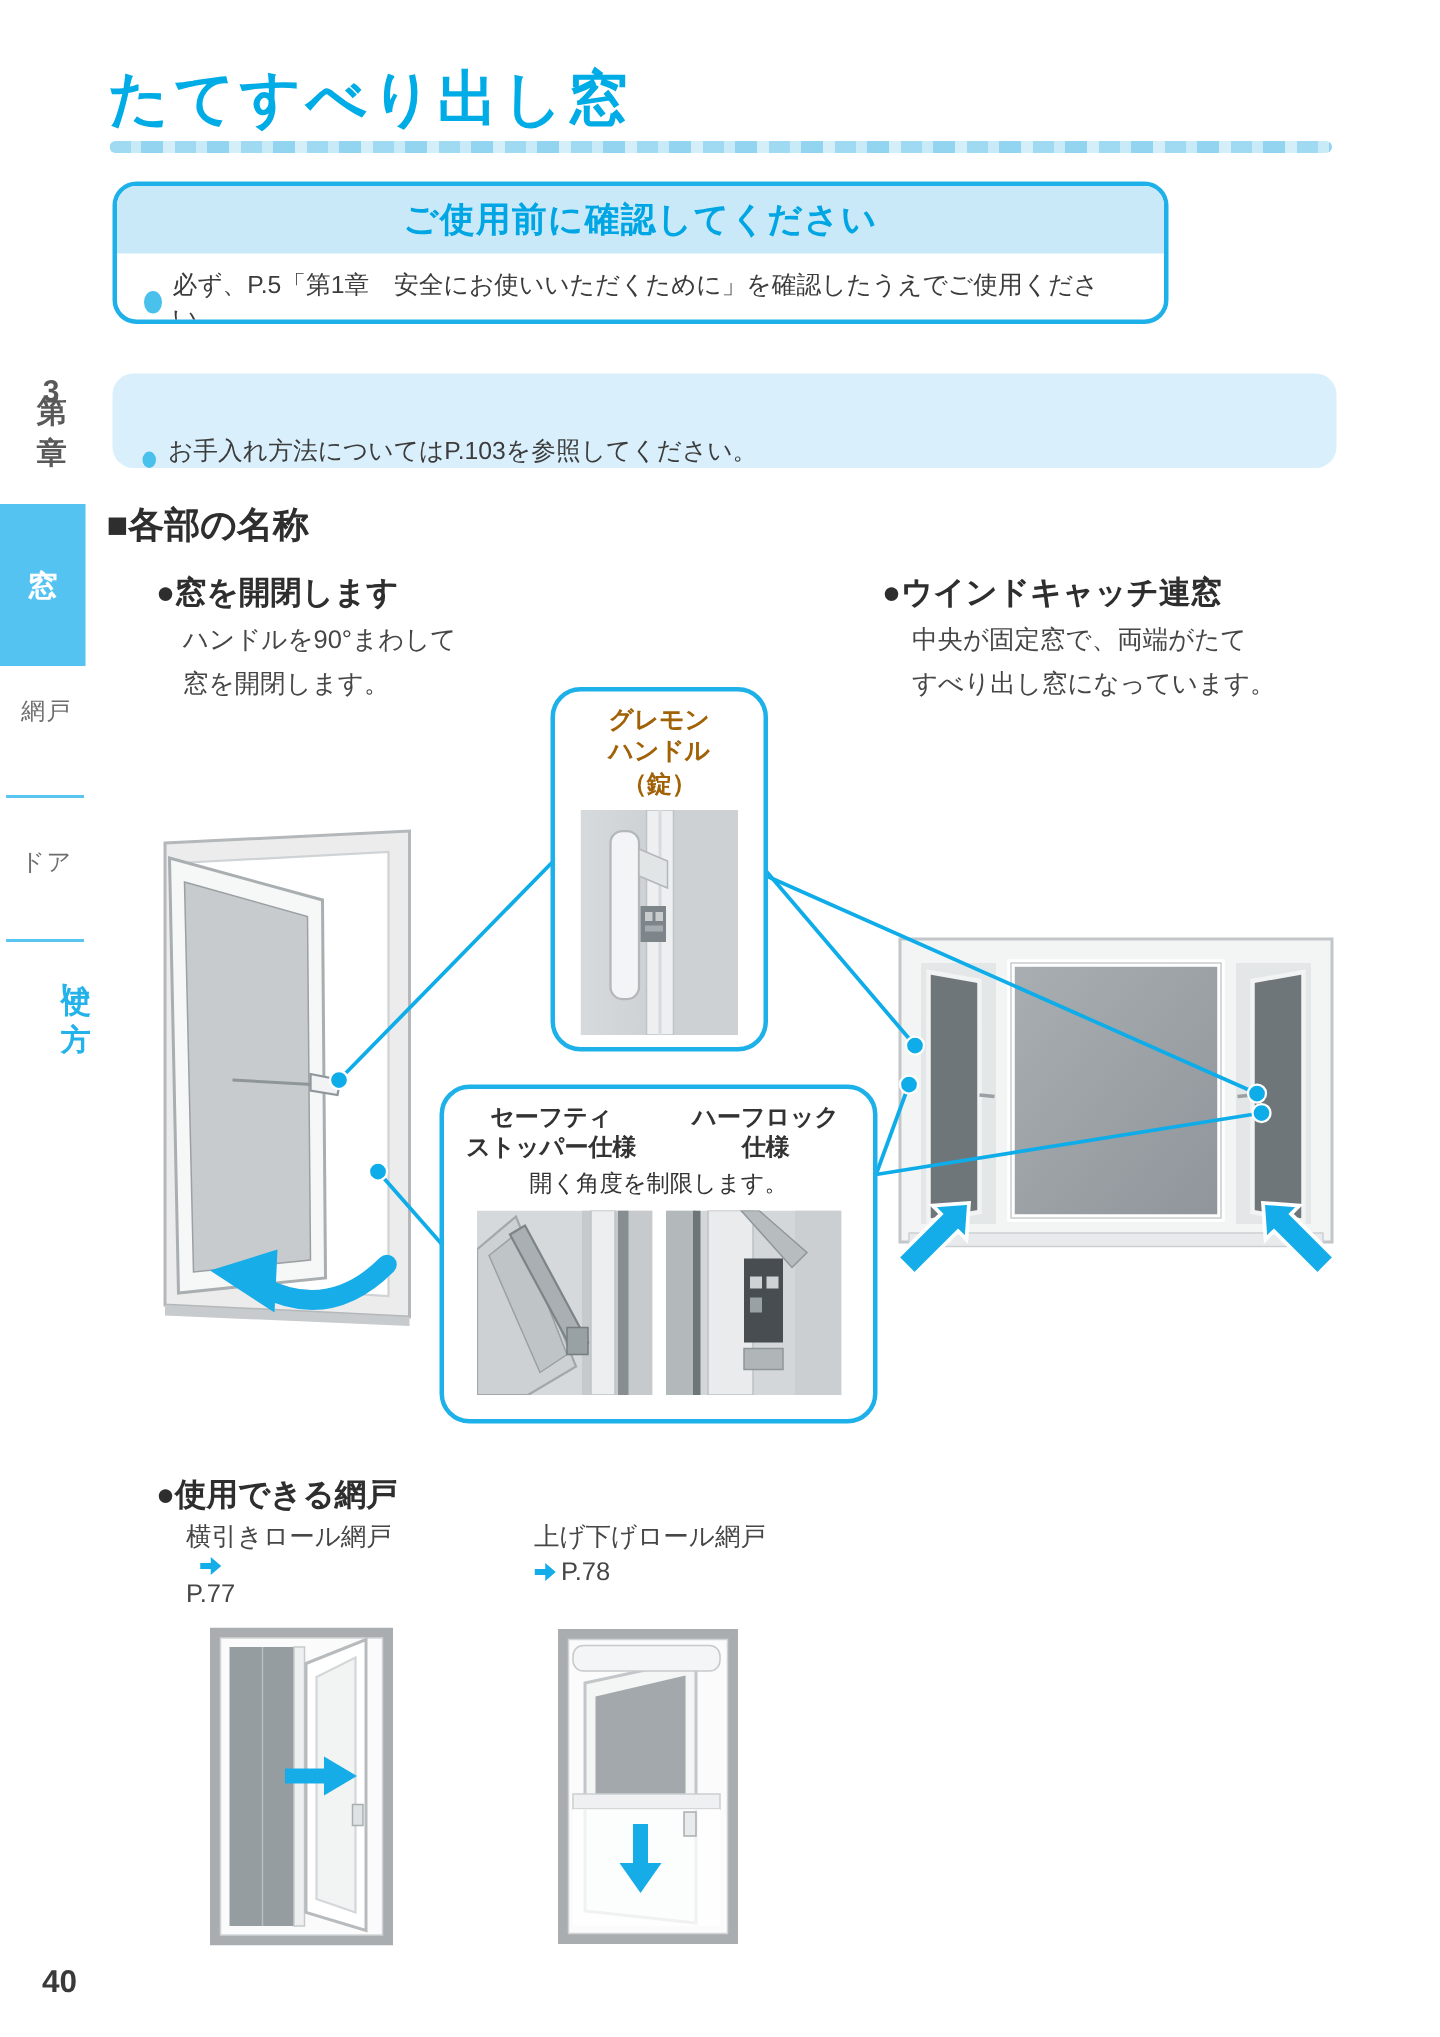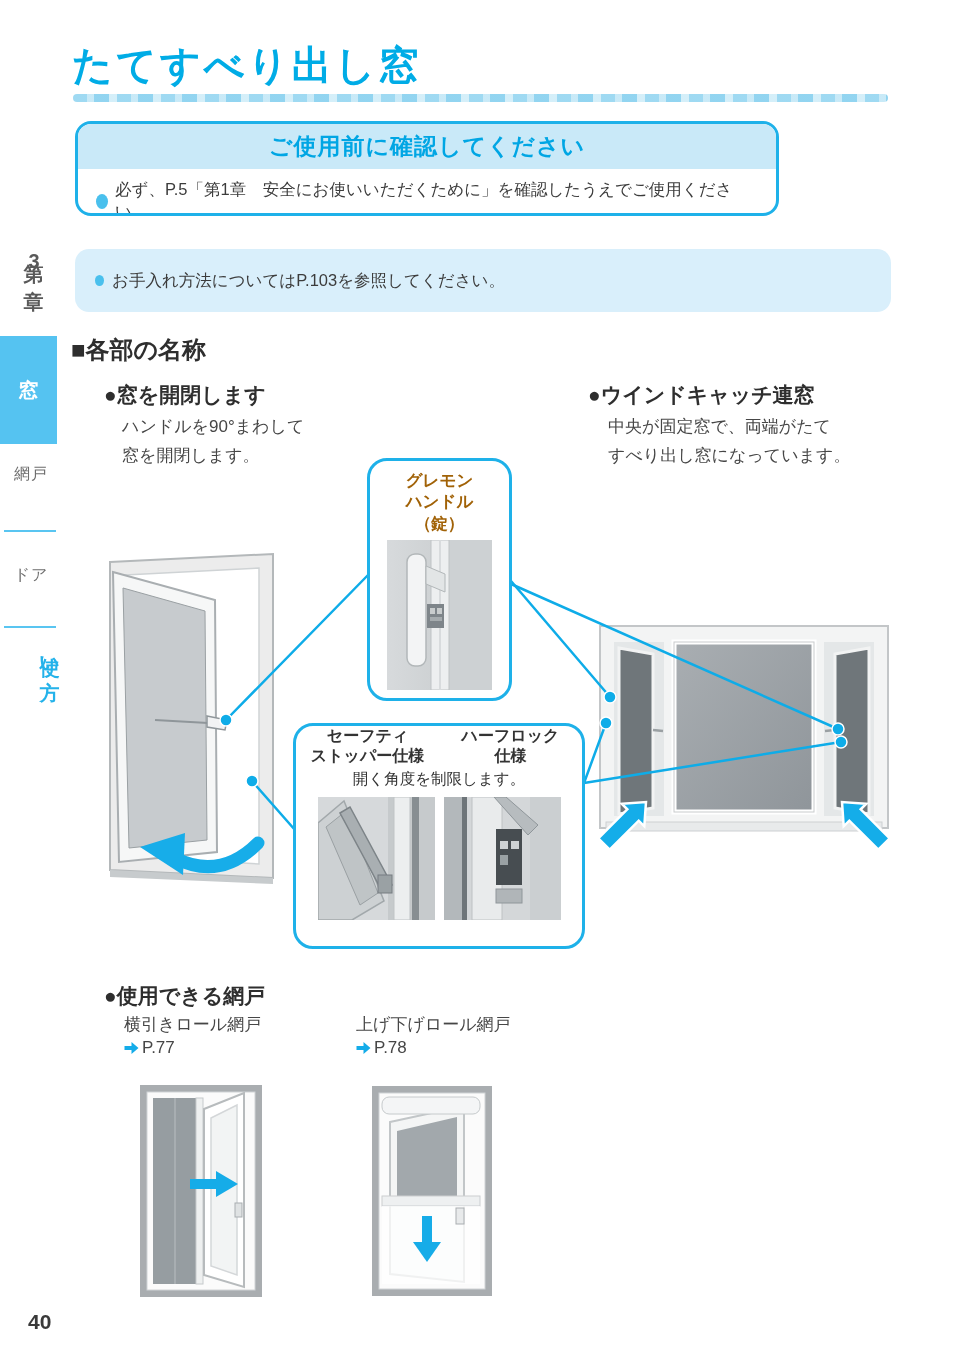--- a/index.html
+++ b/index.html
@@ -17,42 +17,42 @@
   .confirm{left:75px;top:121px;width:704px;height:95px;border:3.5px solid #1EB1E9;border-radius:16px;
            background:#fff;box-sizing:border-box;overflow:hidden;z-index:3;}
   .confirm-head{height:45px;background:#C9E9F8;display:flex;align-items:center;justify-content:center;
                 font-size:23px;font-weight:800;color:#00A6E4;letter-spacing:1px;}
   .confirm-body{display:flex;align-items:center;padding:10px 16px 0 18px;font-size:16.5px;color:#3c3c3c;}
   .bullet{width:12px;height:15px;border-radius:50%;background:#4AC0ED;margin-right:7px;flex:0 0 auto;}
   .bullet.small{width:9px;height:11px;}
 
   
   .note{left:75px;top:249px;width:816px;height:63px;background:#D9EFFB;border-radius:14px;
-        display:flex;align-items:center;padding-left:20px;box-sizing:border-box;font-size:16.5px;color:#3c3c3c;}
+        display:flex;align-items:flex-end;padding-left:20px;box-sizing:border-box;font-size:16.5px;color:#3c3c3c;}
 
   
   .chapter{left:16px;top:248px;width:32px;writing-mode:vertical-rl;text-orientation:upright;
            font-size:20px;font-weight:700;color:#595959;letter-spacing:2px;}
   .tab-mado{left:0;top:336px;width:57px;height:108px;background:#55C3F1;color:#fff;
             display:flex;align-items:center;justify-content:center;font-size:20px;font-weight:700;}
   .side-label{left:0;width:62px;text-align:center;font-size:16px;color:#6e6e6e;letter-spacing:1px;}
   .divider{left:4px;width:52px;height:2px;background:#59C5F1;}
   .usage{left:0;top:642px;width:62px;display:flex;justify-content:center;
          writing-mode:vertical-rl;text-orientation:upright;font-size:20px;font-weight:700;color:#23B2EA;line-height:1.2;}
 
   
   .sec-head{left:71px;top:334px;font-size:24px;font-weight:800;color:#2e2e2e;}
   .item-head{font-size:21px;font-weight:800;color:#2e2e2e;}
   .item-desc{font-size:17px;color:#464646;line-height:1.7;}
 
   
   .callout{background:#fff;border:3.5px solid #1EB1E9;border-radius:20px;box-sizing:border-box;z-index:3;}
   .callout-handle{left:367px;top:458px;width:145px;height:243px;text-align:center;padding-top:9px;}
   .callout-handle .lbl{font-size:16.5px;font-weight:800;color:#a16207;line-height:1.3;}
-  .callout-stop{left:293px;top:723px;width:292px;height:226px;}
+  .callout-stop{left:293px;top:723px;width:292px;height:226px;padding-top:10px;}
   .stop-labels{display:flex;text-align:center;font-size:16px;font-weight:800;color:#333;line-height:1.25;}
   .stop-labels div{width:50%;}
   .stop-caption{text-align:center;font-size:15.5px;color:#333;margin-top:3px;font-weight:400;}
   .stop-photos{display:flex;justify-content:center;gap:9px;margin-top:7px;}
 
   
   .screen-name{font-size:17px;color:#464646;}
   .screen-ref{font-size:17px;color:#464646;display:flex;align-items:center;gap:3px;}
 
   .pageno{left:28px;top:1310px;font-size:21px;font-weight:700;color:#3a3a3a;}
@@ -218,21 +218,21 @@
         <rect x="67" y="44" width="8" height="8" fill="#ced2d4"></rect>
         <rect x="56" y="58" width="8" height="10" fill="#9aa1a4"></rect>
         <rect x="52" y="92" width="26" height="14" fill="#b0b5b8" stroke="#8f969a"></rect>
       </svg>
     </div>
   </div>
 
   <div class="abs item-head" style="left:104px;top:982px;">●使用できる網戸</div>
 
   <div class="abs screen-name" style="left:124px;top:1013px;">横引きロール網戸</div>
-  <div class="abs screen-ref" style="left:124px;top:1038px;">
+  <div class="abs screen-ref" style="left:124px;top:1038px;flex-direction:column;">
     <svg width="15" height="12" viewBox="0 0 14 12">
       <polygon points="0,4 7,4 7,0 14,6 7,12 7,8 0,8" fill="#14ACE9"></polygon>
     </svg>
     <span>P.77</span>
   </div>
 
   <div class="abs screen-name" style="left:356px;top:1013px;">上げ下げロール網戸</div>
   <div class="abs screen-ref" style="left:356px;top:1038px;">
     <svg width="15" height="12" viewBox="0 0 14 12">
       <polygon points="0,4 7,4 7,0 14,6 7,12 7,8 0,8" fill="#14ACE9"></polygon>

